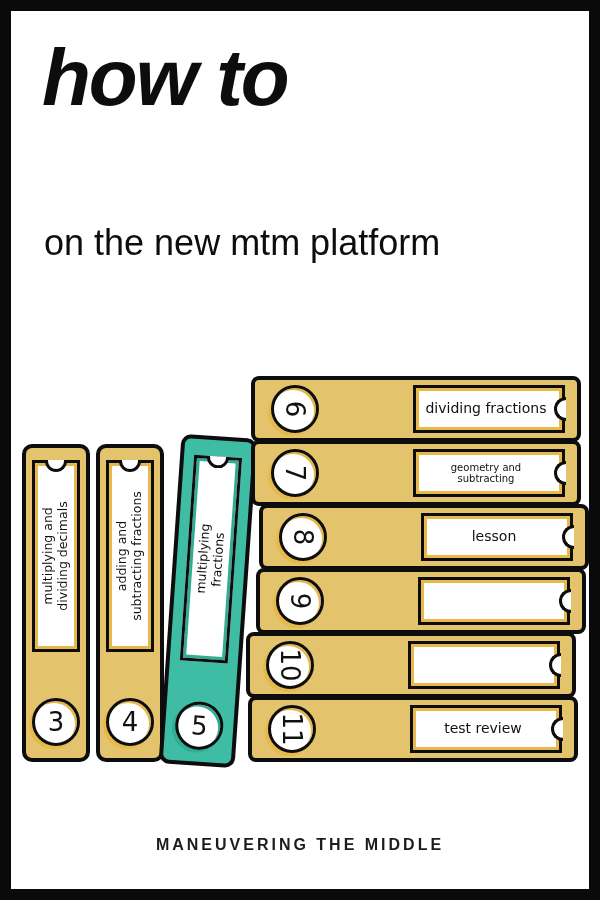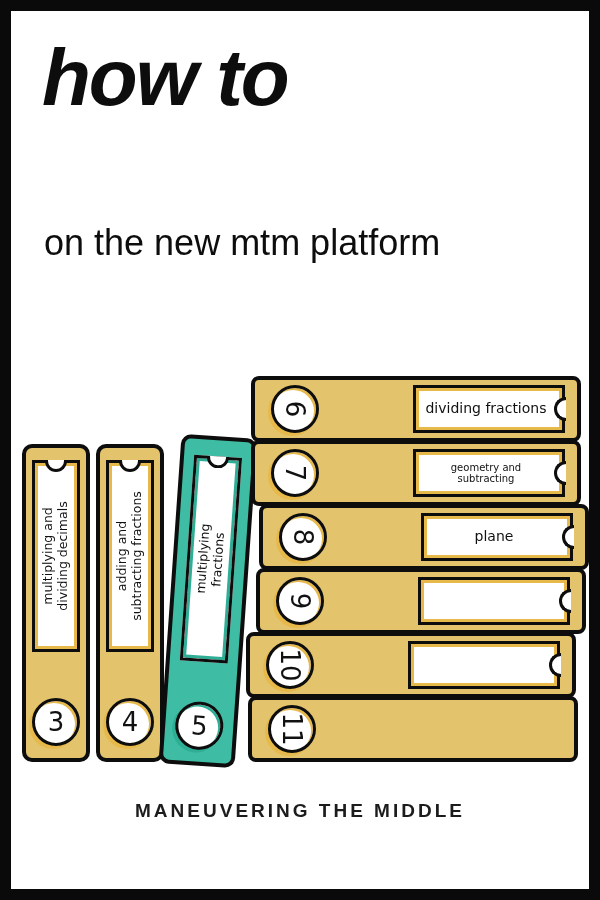--- a/index.html
+++ b/index.html
@@ -98,22 +98,22 @@
     border-radius:0 0 12px 12px;
   }
   .notch-right {
     right:-3.5px; top:50%; transform:translateY(-50%);
     width:12px; height:24px; border:3px solid #0d0d0d; border-right:none;
     border-radius:12px 0 0 12px;
   }
 
   
   .footer {
-    position:absolute; left:0; right:0; top:800px; text-align:center;
-    font-size:19px; font-weight:bold; letter-spacing:3px; color:#1c1c1c;
+    position:absolute; left:0; right:0; top:836px; text-align:center;
+    font-size:16px; font-weight:bold; letter-spacing:3px; color:#1c1c1c;
   }
 </style>
 </head>
 <body>
 
 <div class="canvas">
   <div class="frame-border"></div>
 
   <div class="title-block">
     <div class="title-line">how to</div>
@@ -183,21 +183,21 @@
             </div>
     </div>
   </div>
         <div class="hrow gold row-2">
     <div class="numcircle">
       <span class="numtext rot90">8</span>
     </div>
     <div class="hlabel">
       <span class="notch notch-right"></span>
       <div class="htext">
-              <div>plane</div>
+              <div>lesson</div>
             </div>
     </div>
   </div>
         <div class="hrow gold row-3 two-line">
     <div class="numcircle">
       <span class="numtext rot90">9</span>
     </div>
     <div class="hlabel">
       <span class="notch notch-right"></span>
     </div>
@@ -206,19 +206,25 @@
     <div class="numcircle">
       <span class="numtext rot90">10</span>
     </div>
     <div class="hlabel">
       <span class="notch notch-right"></span>
     </div>
   </div>
         <div class="hrow gold row-5">
     <div class="numcircle">
       <span class="numtext rot90">11</span>
+    </div>
+    <div class="hlabel">
+      <span class="notch notch-right"></span>
+      <div class="htext">
+              <div>test review</div>
+            </div>
     </div>
   </div>
       </div>
   </div>
 
   <div class="footer">MANEUVERING THE MIDDLE</div>
 </div>
 
 </body></html>

